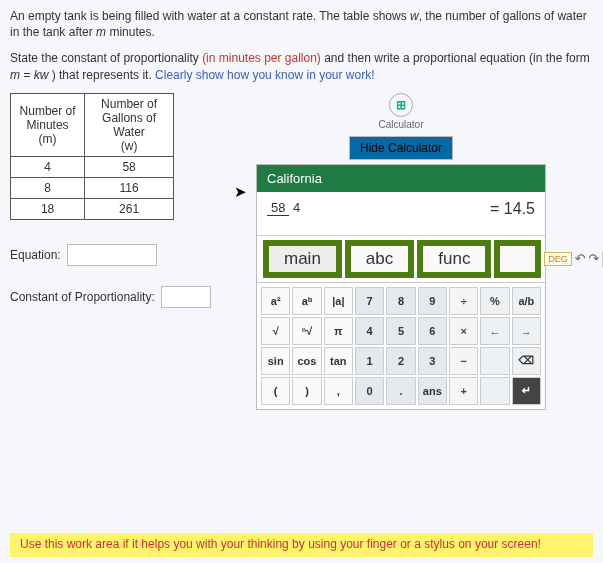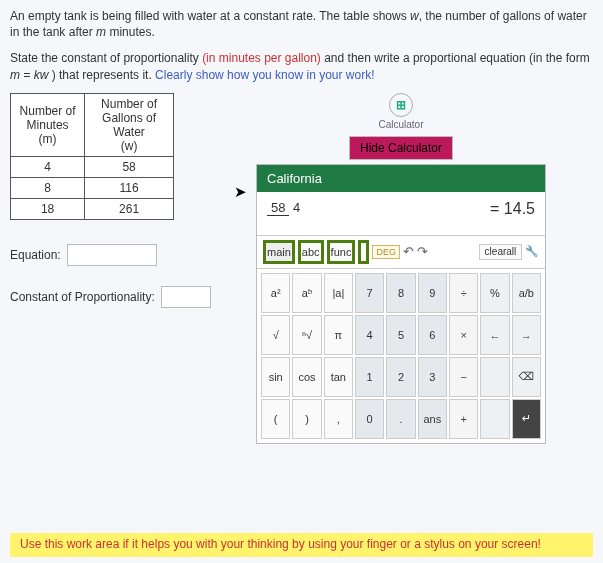--- a/index.html
+++ b/index.html
@@ -17,36 +17,36 @@
   .inputs { margin-top: 24px; font-size: 12px; }
   .inputs .row { display: flex; align-items: center; margin-bottom: 20px; gap: 6px; }
   .field { border: 1px solid #bbb; background: #fff; height: 22px; width: 50px; }
   .field.wide { width: 90px; }
   
   .calc-wrap { width: 290px; }
   .calc-toggle { text-align: center; margin-bottom: 6px; }
   .calc-icon { display:inline-block; width:24px; height:24px; border:1px solid #aaa; border-radius:50%; color:#2a8; font-size:12px; line-height:22px; font-weight:bold; }
   .calc-label { display:block; font-size:10px; color:#667; margin-top:2px; }
   .hide-row { text-align:center; margin-bottom:4px; }
-  .hide-btn { border:1px solid #bbb; background:#be185d; padding:4px 10px; font-size:12px; cursor:pointer; }
+  .hide-btn { border:1px solid #bbb; background:#0369a1; padding:4px 10px; font-size:12px; cursor:pointer; }
   .calc { border:1px solid #bbb; background:#fff; width:100%; }
   .calc-title { background:#1f7a43; color:#fff; padding:6px 10px; font-size:13px; }
   .calc-display { display:flex; justify-content:space-between; padding:8px 10px; border-bottom:1px solid #ccc; min-height:44px; }
   .frac { display:inline-block; text-align:center; font-size:13px; }
   .frac .top { border-bottom:1px solid #333; padding:0 4px; }
   .eq { font-size:16px; }
   .modes { display:flex; align-items:center; padding:4px 6px; border-bottom:1px solid #ccc; gap:3px; }
-  .mode-tab { border:3px solid #4d7c0f; padding:3px 1px; font-size:11px; background:#fafafa; }
+  .mode-tab { border:6px solid #4d7c0f; padding:3px 15px; font-size:17px; background:#fafafa; }
   .mode-tab.on { background:#eee; }
   .deg { border:1px solid #d6b35c; color:#b78a27; background:#fffbe8; font-size:9px; padding:1px 3px; }
   .undo,.redo { font-size:13px; color:#666; }
   .clear-all { margin-left:auto; border:1px solid #ccc; font-size:10px; padding:2px 5px; display:flex; flex-direction:row; align-items:center; line-height:1; background:#fafafa;}
   .wrench { font-size:11px; color:#666; }
   .keys { display:grid; grid-template-columns: repeat(9,1fr); gap:2px; padding:4px; }
-  .key { border:1px solid #ccc; background:#fafafa; height:40px; display:flex; align-items:center; justify-content:center; font-size:11px; cursor:pointer; }
+  .key { border:1px solid #ccc; background:#fafafa; height:28px; display:flex; align-items:center; justify-content:center; font-size:11px; cursor:pointer;font-weight:bold; }
   .key.num { background:#e4e9ee; }
   .key.op { background:#f5f5f5; color:#444; }
   .key.util { background:#eef1f4; }
   .key.enter { background:#444; color:#fff; }
   .cursor { position:absolute; left:-22px; top:90px; font-size:15px; color:#000; }
   
   .bottom-note { position:absolute; left:10px; right:10px; bottom:6px; background:#fff46b; color:#c83333; font-size:12px; padding:4px 10px; line-height:1.3; }
 </style>
 </head>
 <body>

